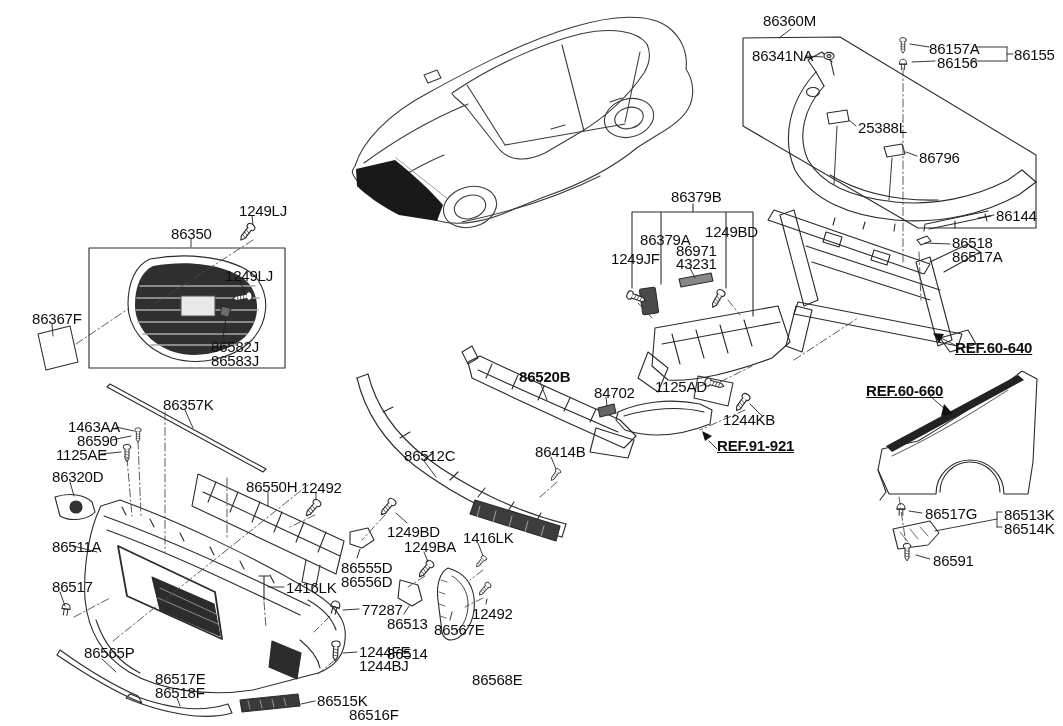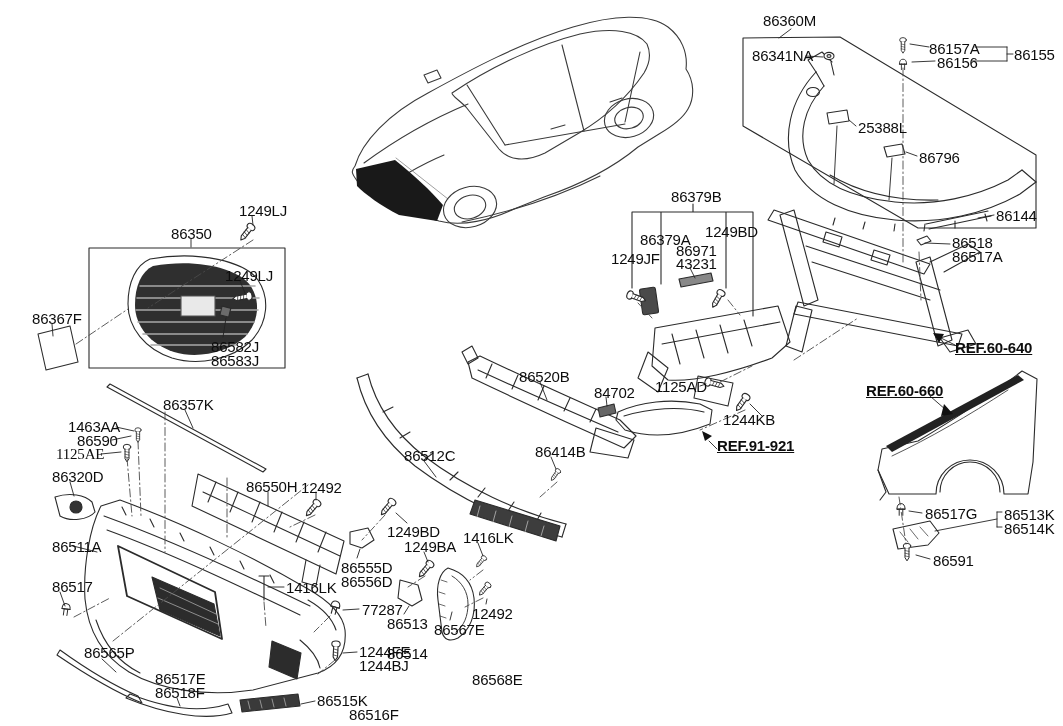--- a/index.html
+++ b/index.html
@@ -287,33 +287,33 @@
       <div class="lbl ref" style="left: 866px; top: 383px;">REF.60-660</div>
       <div class="lbl" style="left: 671px; top: 189px;">86379B</div>
       <div class="lbl" style="left: 640px; top: 232px;">86379A</div>
       <div class="lbl" style="left: 705px; top: 224px;">1249BD</div>
       <div class="lbl" style="left: 611px; top: 251px;">1249JF</div>
       <div class="lbl" style="left: 676px; top: 243px;">86971</div>
       <div class="lbl" style="left: 676px; top: 256px;">43231</div>
       <div class="lbl" style="left: 655px; top: 379px;">1125AD</div>
       <div class="lbl" style="left: 723px; top: 412px;">1244KB</div>
       <div class="lbl ref" style="left: 717px; top: 438px;">REF.91-921</div>
-      <div class="lbl" style="left: 519px; top: 369px;">86520B</div>
+      <div class="lbl" style="left: 519px; top: 369px; font-weight: bold;">86520B</div>
       <div class="lbl" style="left: 594px; top: 385px;">84702</div>
       <div class="lbl" style="left: 535px; top: 444px;">86414B</div>
       <div class="lbl" style="left: 171px; top: 226px;">86350</div>
       <div class="lbl" style="left: 239px; top: 203px;">1249LJ</div>
       <div class="lbl" style="left: 225px; top: 268px;">1249LJ</div>
       <div class="lbl" style="left: 32px; top: 311px;">86367F</div>
       <div class="lbl" style="left: 211px; top: 339px;">86582J</div>
       <div class="lbl" style="left: 211px; top: 353px;">86583J</div>
       <div class="lbl" style="left: 163px; top: 397px;">86357K</div>
       <div class="lbl" style="left: 68px; top: 419px;">1463AA</div>
       <div class="lbl" style="left: 77px; top: 433px;">86590</div>
-      <div class="lbl" style="left: 56px; top: 447px; font-family: Liberation Serif, serif;">1125AE</div>
+      <div class="lbl" style="left: 56px; top: 447px;">1125AE</div>
       <div class="lbl" style="left: 52px; top: 469px;">86320D</div>
       <div class="lbl" style="left: 28px; top: 539px; margin-left: 24px;">86511A</div>
       <div class="lbl" style="left: 52px; top: 579px;">86517</div>
       <div class="lbl" style="left: 246px; top: 479px;">86550H</div>
       <div class="lbl" style="left: 301px; top: 480px;">12492</div>
       <div class="lbl" style="left: 404px; top: 448px;">86512C</div>
       <div class="lbl" style="left: 387px; top: 524px;">1249BD</div>
       <div class="lbl" style="left: 404px; top: 539px;">1249BA</div>
       <div class="lbl" style="left: 463px; top: 530px;">1416LK</div>
       <div class="lbl" style="left: 341px; top: 560px;">86555D</div>

